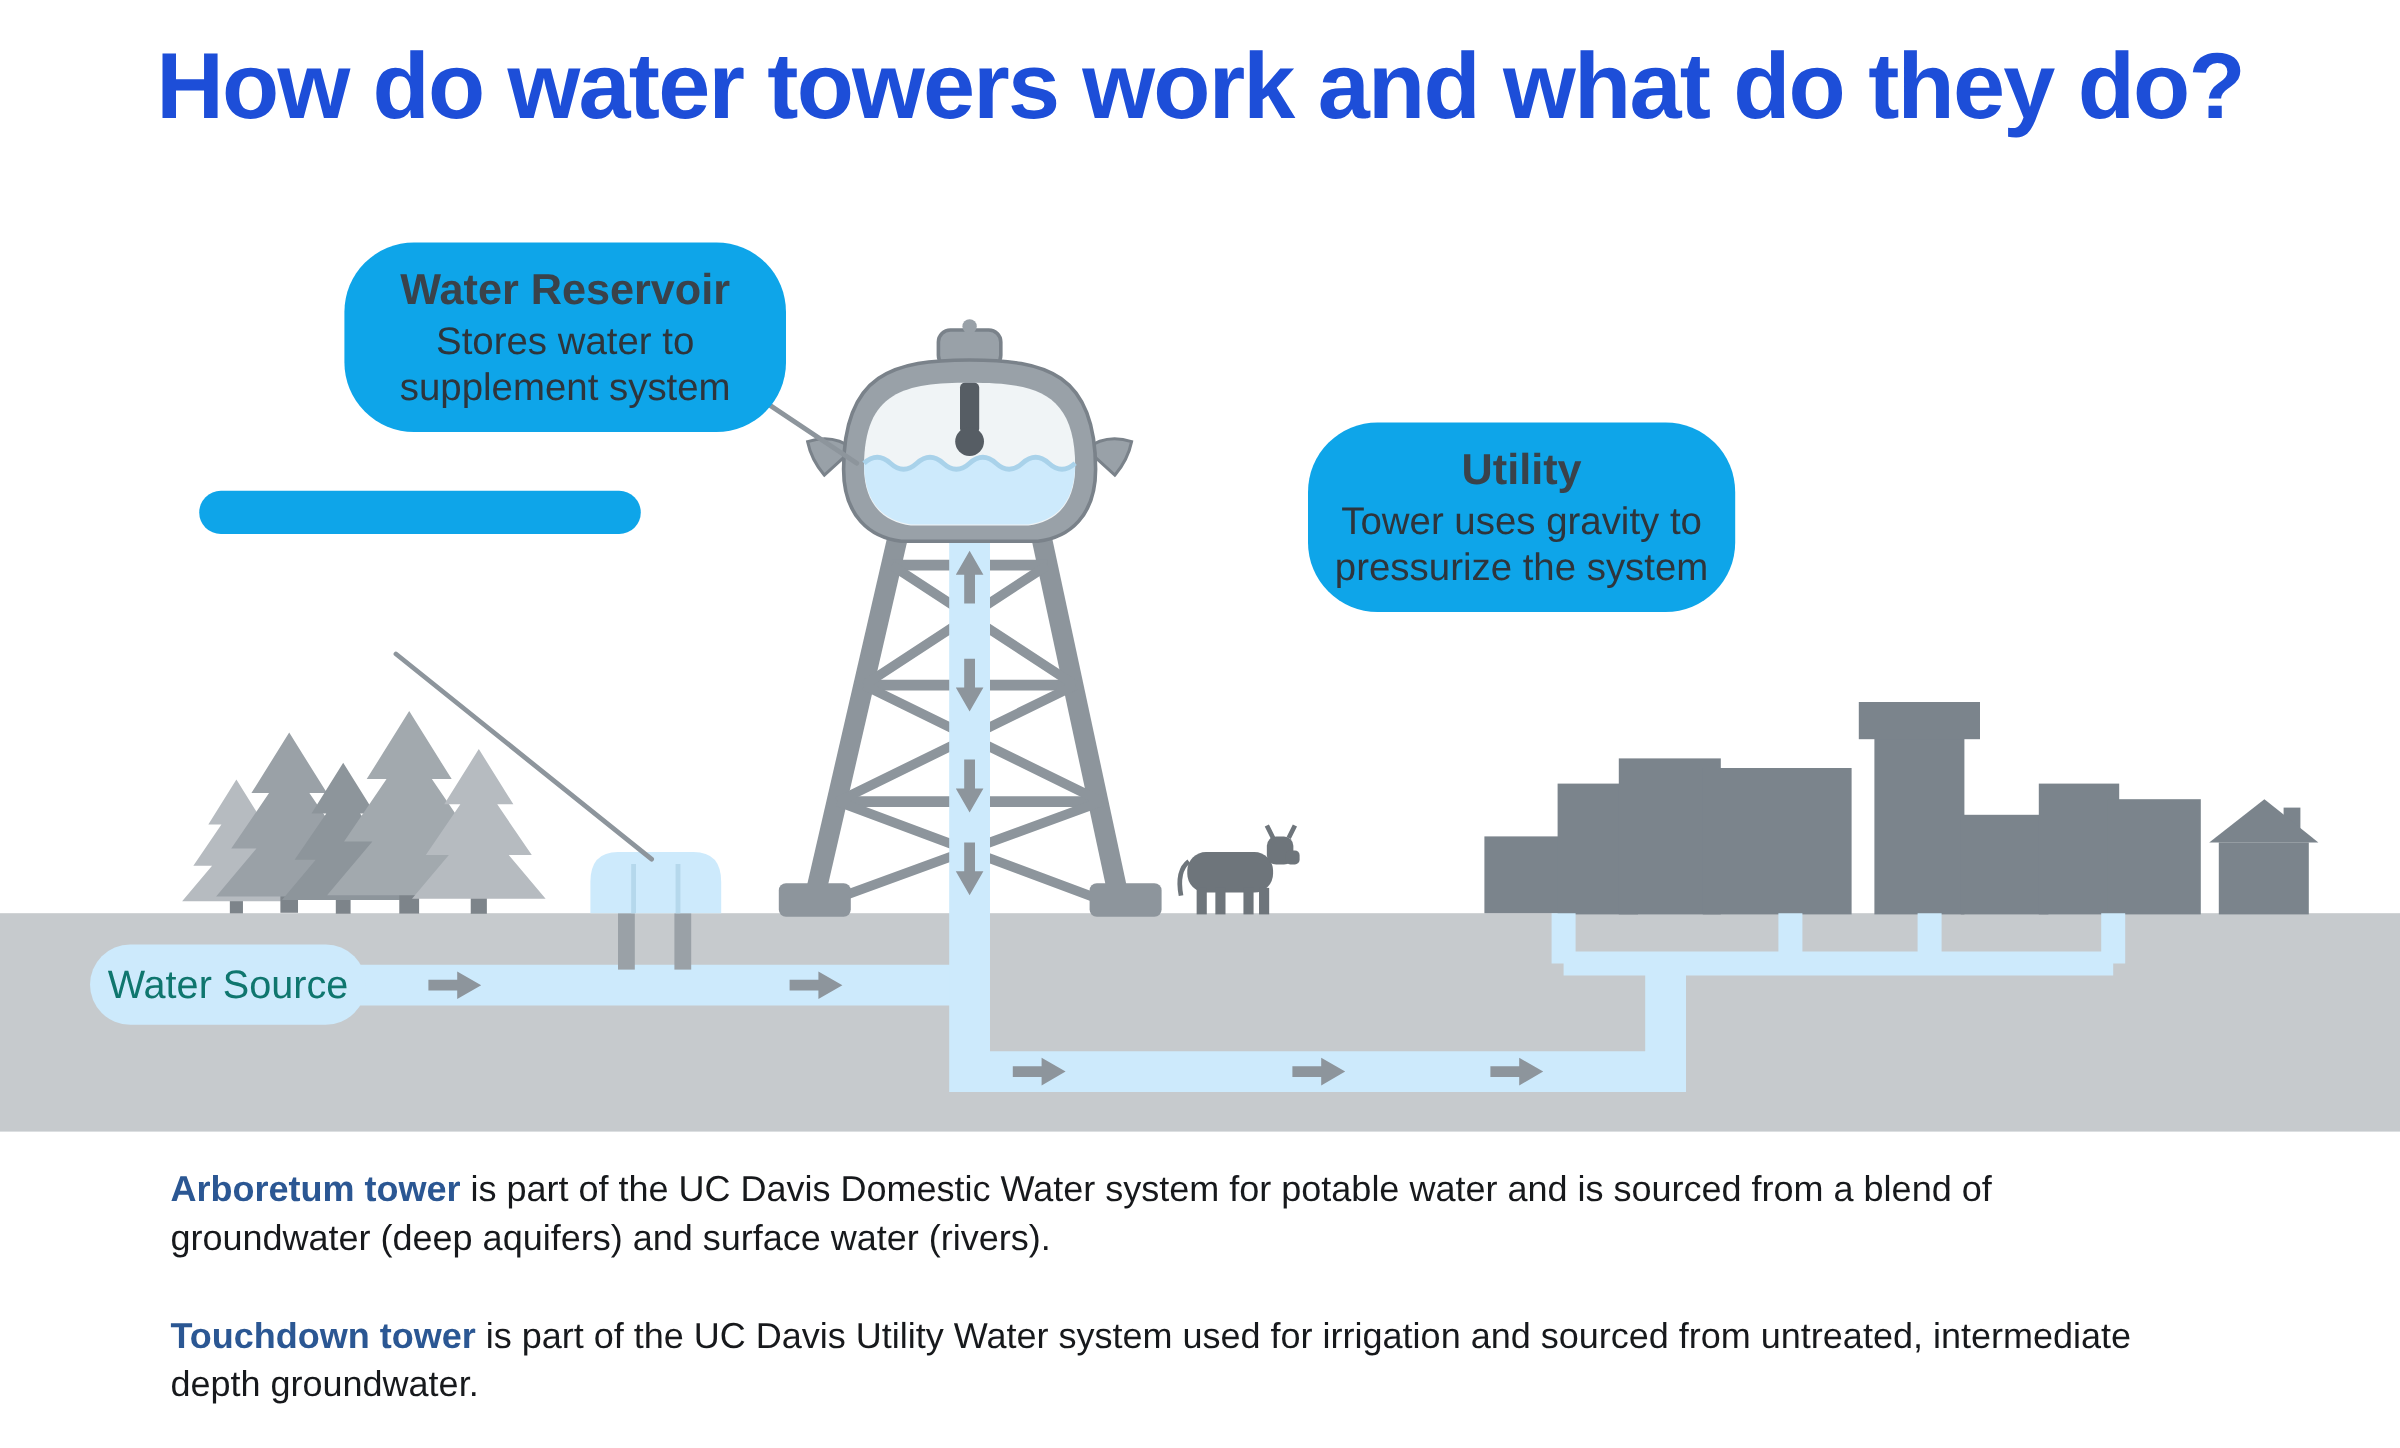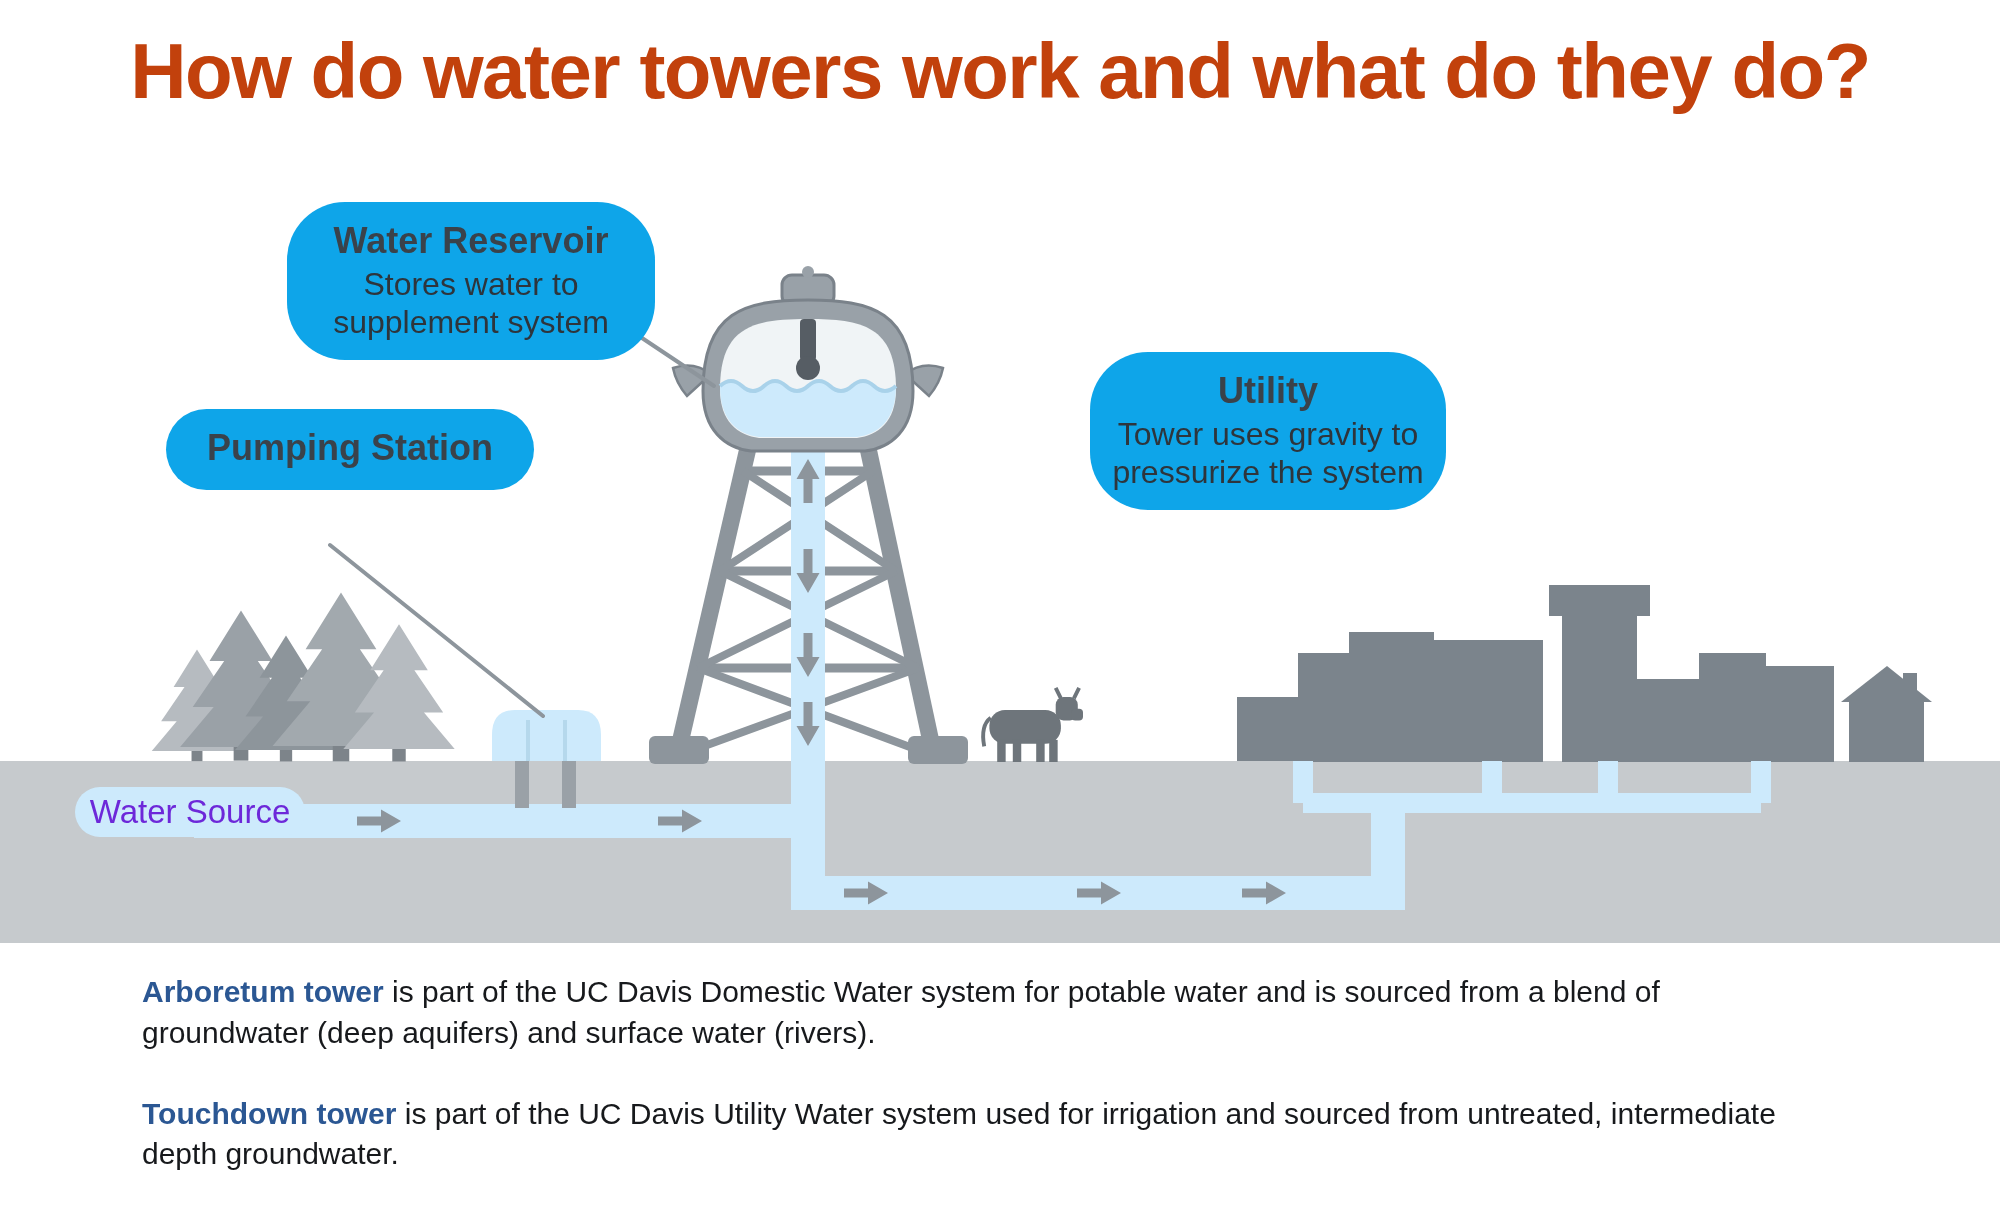--- a/index.html
+++ b/index.html
@@ -1,31 +1,31 @@
 <!DOCTYPE html>
 <html><head>
 <meta charset="utf-8">
 <style>
   *{box-sizing:border-box}
   html,body{margin:0;padding:0;background:#ffffff}
   .page{position:relative;width:2000px;height:1207px;background:#ffffff;
         font-family:"Liberation Sans",sans-serif;overflow:hidden}
   .scene{position:absolute;left:0;top:0;width:2000px;height:1207px}
   .title{position:absolute;left:0;top:26px;width:100%;margin:0;text-align:center;
-         font-size:78px;font-weight:bold;letter-spacing:-1.5px;color:#c2410c}
+         font-size:78px;font-weight:bold;letter-spacing:-1.5px;color:#1d4ed8}
   .callout{position:absolute;background:#0ea5e9;border-radius:58px;text-align:center;
            padding:18px 12px;color:#2e353c}
   .callout h2{margin:0 0 3px 0;font-size:36px;font-weight:bold;color:#3a424a}
   .callout p{margin:0;font-size:32px;line-height:1.2}
   #callout-reservoir{left:287px;top:202px;width:368px}
   #callout-pumping{left:166px;top:409px;width:368px}
   #callout-supply{left:1090px;top:352px;width:356px}
-  .water-source{position:absolute;left:75px;top:787px;width:230px;height:50px;
+  .water-source{position:absolute;left:75px;top:787px;width:230px;height:67px;
                 background:#cdeafc;border-radius:34px;display:flex;align-items:center;
-                justify-content:center;font-size:33px;color:#6d28d9}
+                justify-content:center;font-size:33px;color:#0f766e}
   .notes{position:absolute;left:126px;top:972px;width:1700px;font-size:30px;
          line-height:1.36;color:#17191c}
   .notes p{margin:0 0 40px 16px}
   .notes .lead{font-weight:bold;color:#2b5793}
 </style>
 </head>
 <body>
 
 <div class="page">
 
@@ -137,21 +137,20 @@
       <path d="M330,545 L543,716"></path>
     </g>
   </svg>
 
   <div class="callout" id="callout-reservoir">
     <h2>Water Reservoir</h2>
     <p>Stores water to supplement system</p>
   </div>
 
   <div class="callout" id="callout-pumping">
-    <h2>Pumping Station</h2>
   </div>
 
   <div class="callout" id="callout-supply">
     <h2>Utility</h2>
     <p>Tower uses gravity to pressurize the system</p>
   </div>
 
   <div class="water-source">Water Source</div>
 
   <div class="notes">

